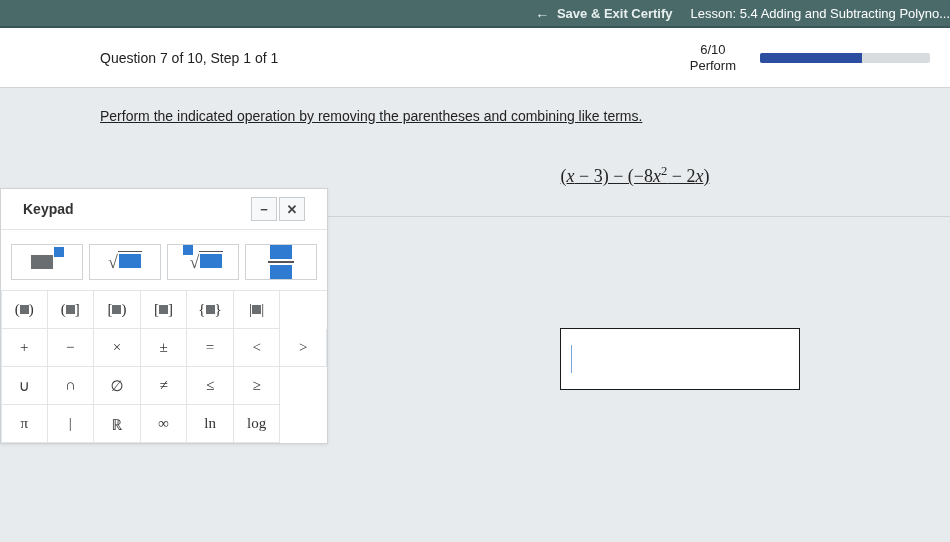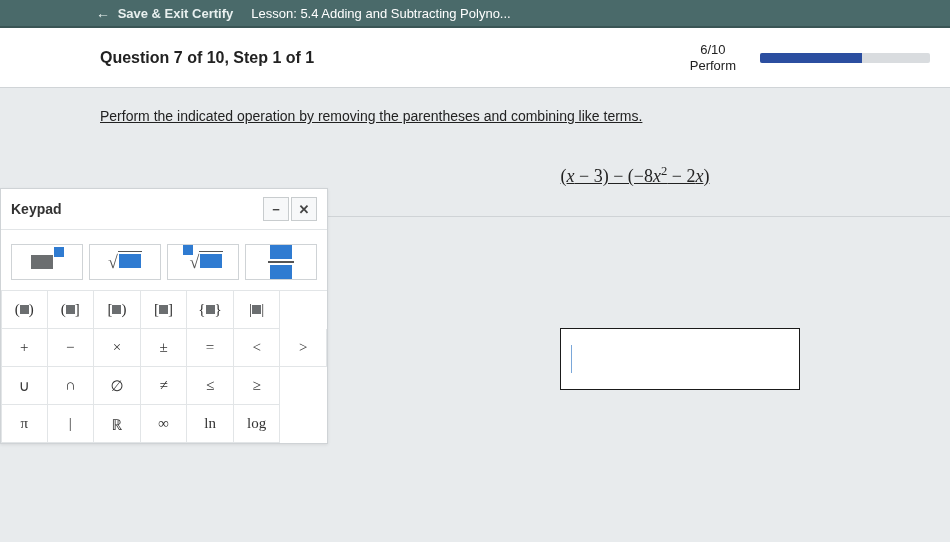--- a/index.html
+++ b/index.html
@@ -10,37 +10,38 @@
     height: 542px;
     overflow: hidden;
     color: #333;
   }
   .topbar {
     background: #4a6a6a;
     color: #e8f0ef;
     height: 28px;
     display: flex;
     align-items: center;
-    padding-left: 96px;
+    padding-left: 60px;
     font-size: 13px;
     gap: 18px;
     border-bottom: 2px solid #3a5555;
+    justify-content: flex-end;
   }
   .topbar .arrow { font-size: 14px; margin-right: 4px; }
   .topbar .save-exit { font-weight: 600; cursor: pointer; }
   .lesson { color: #ffffff; }
   .qheader {
     background: #fff;
     margin: 0;
     padding: 14px 20px 14px 100px;
     display: flex;
     align-items: center;
     border-bottom: 1px solid #d0d4d7;
   }
-  .qtitle { font-weight: 700; font-size: 16px; color: #222; flex: 0 0 auto; }
+  .qtitle { font-weight: 400; font-size: 14px; color: #222; flex: 0 0 auto; }
   .score {
     margin-left: auto;
     text-align: center;
     font-size: 13px;
     color: #222;
     line-height: 1.2;
     margin-right: 24px;
   }
   .progress-wrap {
     width: 170px;
@@ -73,21 +74,21 @@
     left: 0;
     top: 188px;
     width: 328px;
     background: #fff;
     border: 1px solid #cfd3d6;
     box-shadow: 0 1px 3px rgba(0,0,0,0.08);
   }
   .keypad-header {
     display: flex;
     align-items: center;
-    padding: 8px 10px;
+    padding: 8px 22px;
     border-bottom: 1px solid #e2e5e7;
     font-size: 14px;
     font-weight: 600;
     color: #333;
   }
   .keypad-header .spacer { flex: 1; }
   .hbtn {
     width: 26px; height: 24px;
     border: 1px solid #c8ccce;
     background: #f7f8f9;

